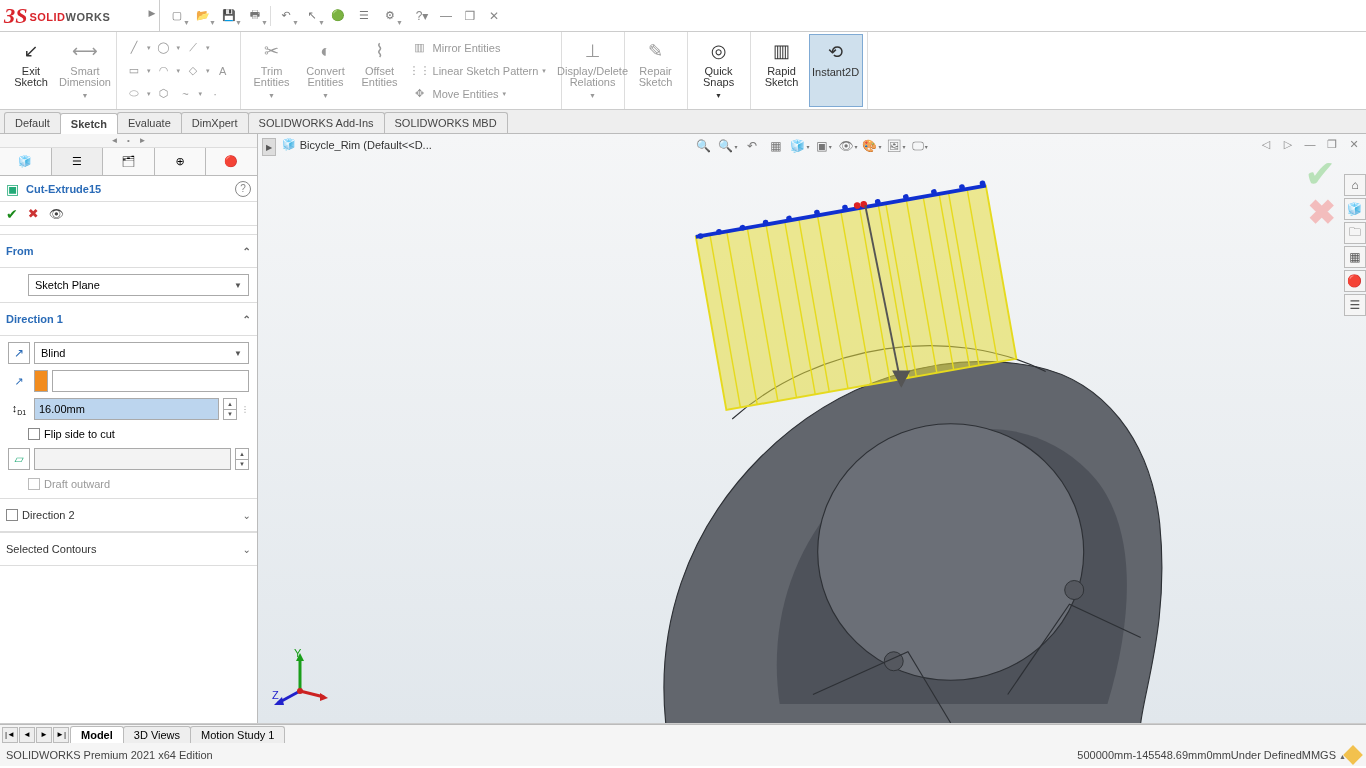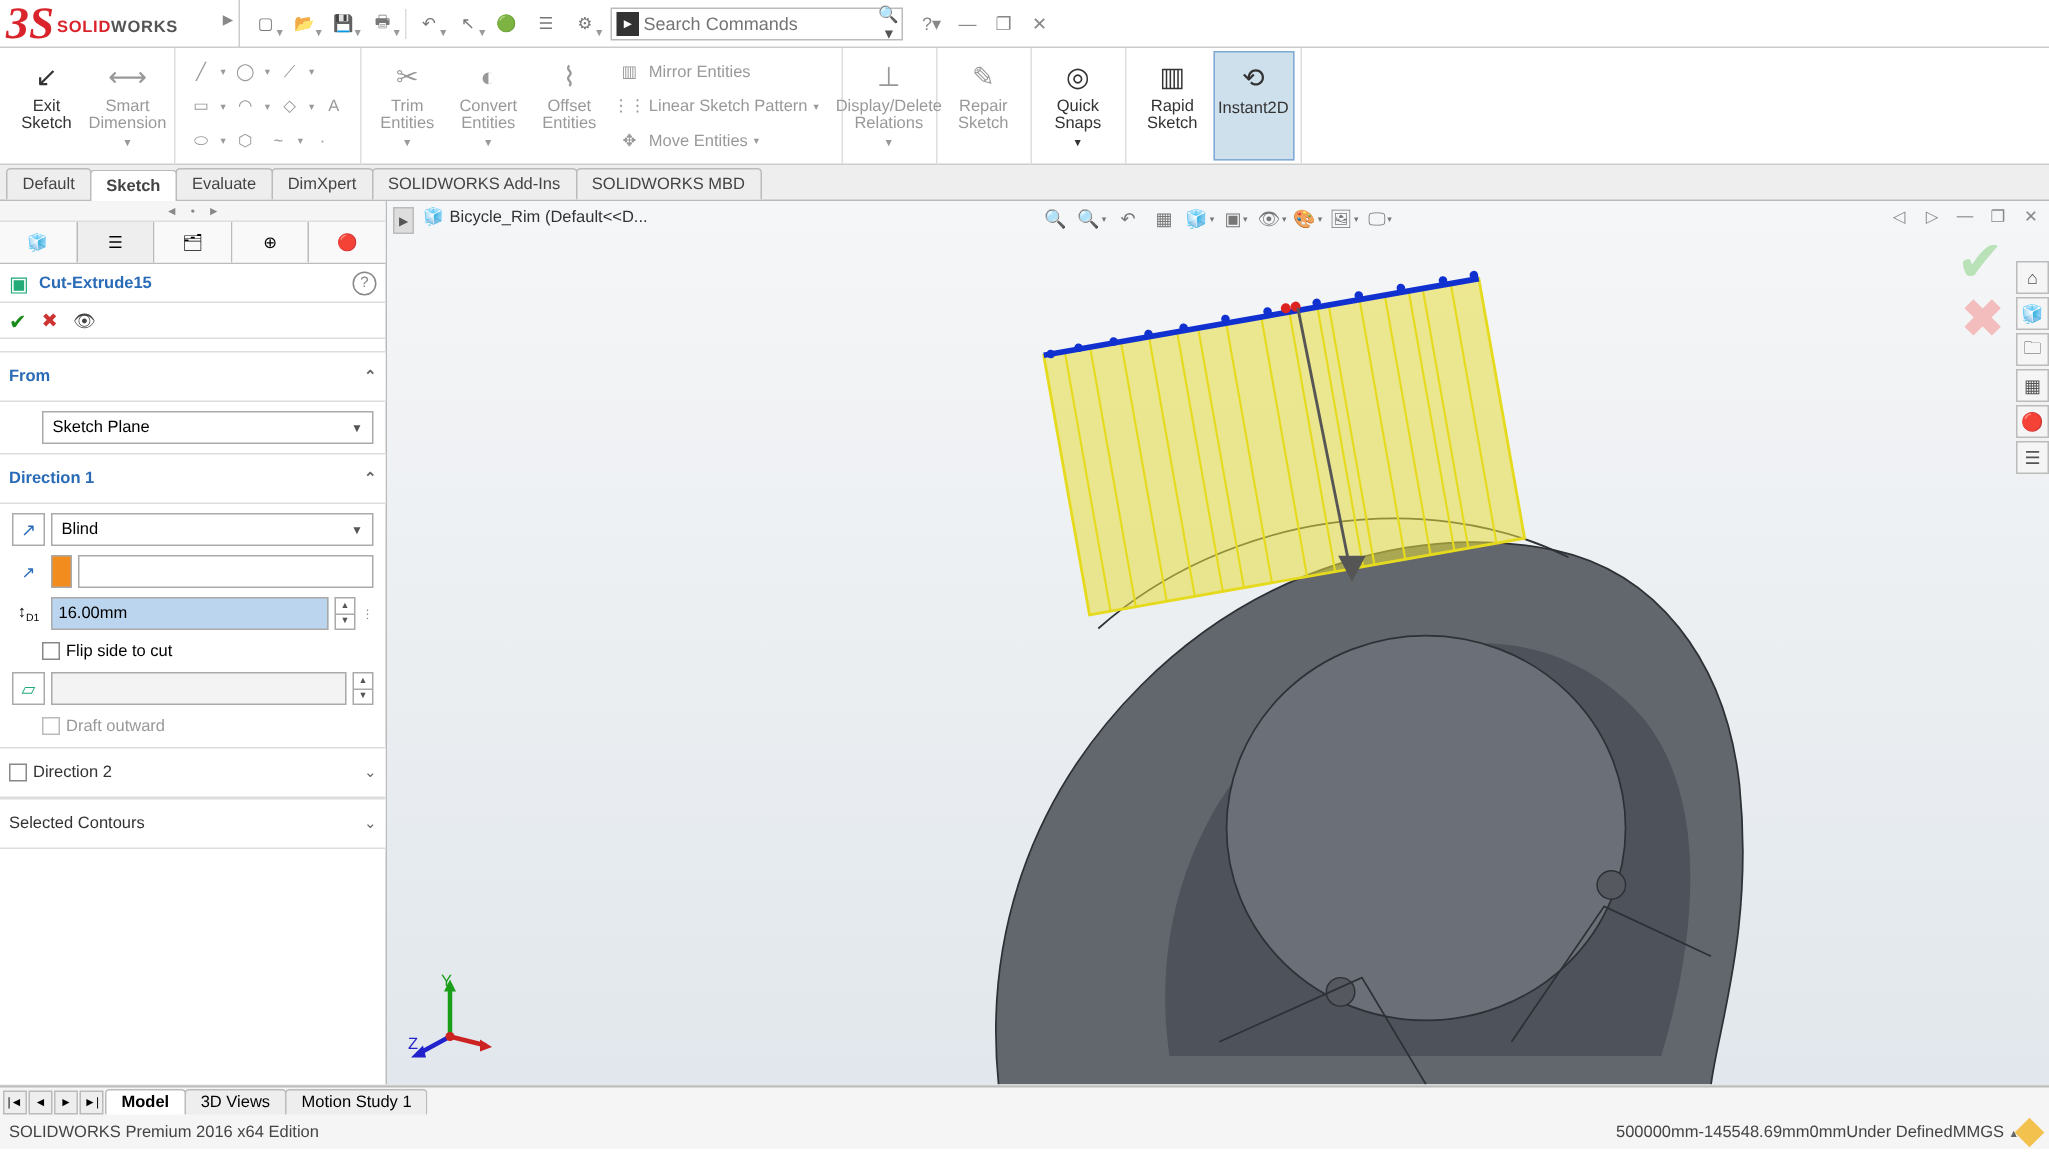--- a/index.html
+++ b/index.html
@@ -1,21 +1,21 @@
 <!DOCTYPE html>
 <html><head>
 <meta charset="utf-8">
 <style>
 * { margin:0; padding:0; box-sizing:border-box; font-family:"Segoe UI",Arial,sans-serif; font-size:11px; user-select:none; }
 html,body { width:1366px; height:768px; overflow:hidden; background:#fff; }
 
 
 .title-bar { height:32px; background:#fff; border-bottom:1px solid #ccc; display:flex; align-items:center; }
 .logo { width:160px; height:32px; display:flex; align-items:center; padding:0 4px; border-right:1px solid #ccc; position:relative; }
-.logo .ds { color:#d9242b; font-size:30px; font-style:italic; font-weight:bold; margin-right:2px; font-family:Georgia,serif;}
+.logo .ds { color:#d9242b; font-size:22px; font-style:italic; font-weight:bold; margin-right:2px; font-family:Georgia,serif;}
 .logo .sw { color:#d9242b; font-weight:bold; font-size:14px; letter-spacing:0.5px;}
 .logo .sw span { color:#555; }
 .logo-expand { width:10px; text-align:center; color:#888; font-size:9px; cursor:pointer; position:absolute; right:2px; top:8px;}
 .qat { display:flex; align-items:center; gap:0; padding:0 4px; }
 .qat .ic { width:26px; height:26px; display:flex; align-items:center; justify-content:center; color:#777; cursor:pointer; position:relative;}
 .qat .ic .dd { font-size:7px; position:absolute; right:0; bottom:3px; color:#999;}
 .qat .sep { width:1px; height:20px; background:#ddd; margin:0 2px;}
 .doc-title { flex:1; text-align:center; color:#555; font-size:12px;}
 .search-wrap { width:195px; height:22px; border:1px solid #bbb; display:flex; align-items:center; margin-right:4px; background:#fff;}
 .search-wrap .run-ic { width:16px; height:16px; margin:0 3px; background:#333; display:flex; align-items:center; justify-content:center;}
@@ -133,25 +133,20 @@
     <div class="ic">📂<span class="dd">▼</span></div>
     <div class="ic">💾<span class="dd">▼</span></div>
     <div class="ic">🖶<span class="dd">▼</span></div>
     <div class="sep"></div>
     <div class="ic">↶<span class="dd">▼</span></div>
     <div class="ic">↖<span class="dd">▼</span></div>
     <div class="ic">🟢</div>
     <div class="ic">☰</div>
     <div class="ic">⚙<span class="dd">▼</span></div>
   </div>
-  <div class="search-wrap">
-    <div class="run-ic"></div>
-    <input placeholder="Search Commands" style="">
-    <span class="mag">🔍▾</span>
-  </div>
   <div class="title-right">
     <div class="ic">?▾</div>
     <div class="ic">—</div>
     <div class="ic">❐</div>
     <div class="ic">✕</div>
   </div>
 </div>
 
 <div class="ribbon">
   <div class="rib-group">
@@ -493,21 +488,21 @@
   <div class="nav">|◄</div>
   <div class="nav">◄</div>
   <div class="nav">►</div>
   <div class="nav">►|</div>
   <div class="bt active">Model</div>
   <div class="bt">3D Views</div>
   <div class="bt">Motion Study 1</div>
 </div>
 
 <div class="status">
-  <div class="sl">SOLIDWORKS Premium 2016 x64 Edition</div>
+  <div class="sl">SOLIDWORKS Premium 2021 x64 Edition</div>
   <div class="sr">
     <span>500000mm</span>
     <span>-145548.69mm</span>
     <span>0mm</span>
     <span>Under Defined</span>
     <span><span>MMGS</span> <span class="caret">▲</span></span>
     <span class="warn"></span>
   </div>
 </div>
 

